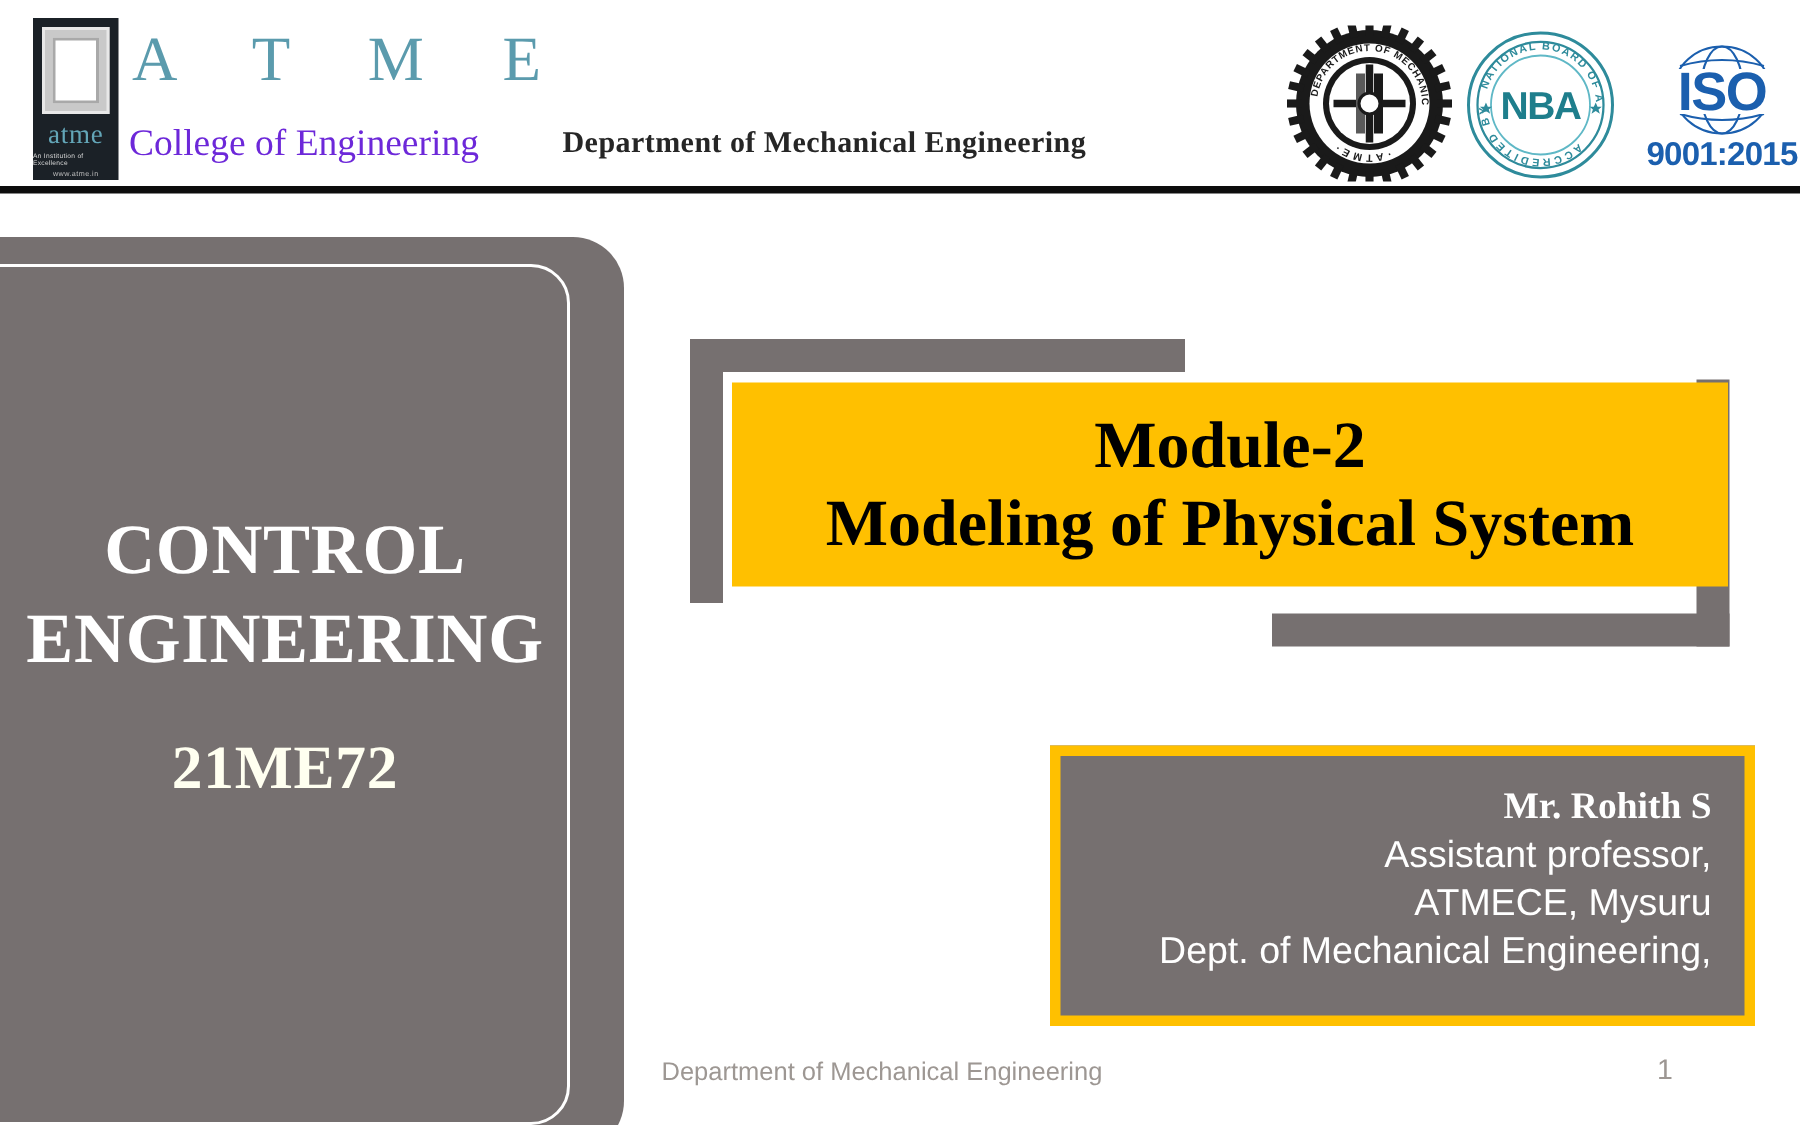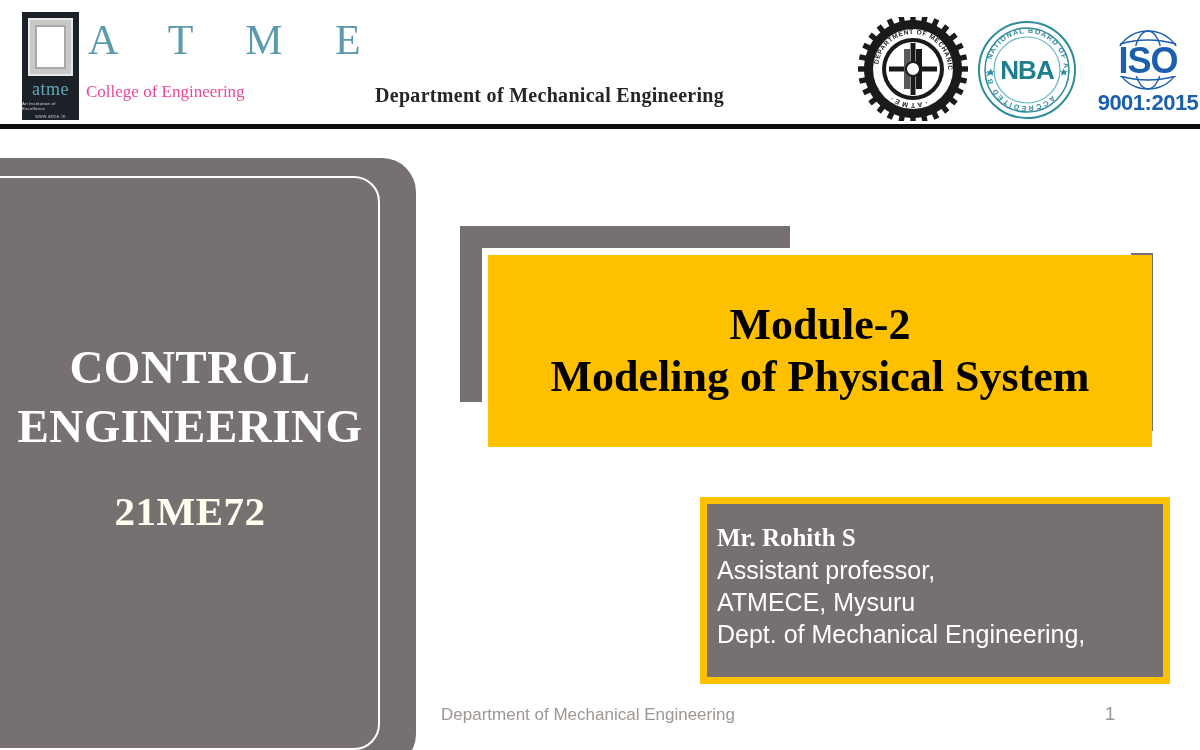--- a/index.html
+++ b/index.html
@@ -51,21 +51,21 @@
     font-family:"Liberation Sans", sans-serif;letter-spacing:0.3px;
   }
 
   #atme-wordmark{
     position:absolute;left:88px;top:16px;
     font-size:42px;color:#5b9bad;letter-spacing:21px;
     font-family:"Liberation Serif", serif;
   }
   #college-name{
     position:absolute;left:86px;top:82px;
-    font-size:17px;color:#ec4899;
+    font-size:25px;color:#6d28d9;
     font-family:"Liberation Serif", serif;
   }
   #dept-header{
     position:absolute;left:375px;top:84px;
     font-size:20px;font-weight:bold;color:#262626;
     font-family:"Liberation Serif", serif;
     letter-spacing:0.3px;
   }
 
   
@@ -125,21 +125,21 @@
   #bracket-bottomright{
     position:absolute;left:848px;top:409px;width:305px;height:22px;
     background:#767070;
   }
   #bracket-bottomright-v{
     position:absolute;left:1131px;top:253px;width:22px;height:178px;
     background:#767070;
   }
 
   #title-box{
-    position:absolute;left:488px;top:255px;width:664px;height:192px;
+    position:absolute;left:488px;top:255px;width:664px;height:136px;
     background:#ffc000;
     display:flex;flex-direction:column;
     align-items:center;justify-content:center;
   }
   #module-label{
     font-size:44px;font-weight:bold;color:#000000;
     font-family:"Liberation Serif", serif;
     line-height:1.1;
   }
   #module-title{
@@ -148,20 +148,21 @@
     line-height:1.1;margin-top:4px;
   }
 
   
   #author-box{
     position:absolute;left:700px;top:497px;width:470px;height:187px;
     background:#767070;
     border:7px solid #ffc000;
     box-sizing:border-box;
     padding:18px 22px 10px 10px;
+    text-align:right;
   }
   #author-name{
     font-size:25px;font-weight:bold;color:#ffffff;
     font-family:"Liberation Serif", serif;
     line-height:1.28;
   }
   .author-line{
     font-size:25px;color:#ffffff;
     font-family:Liberation Sans, sans-serif;
     line-height:1.28;

